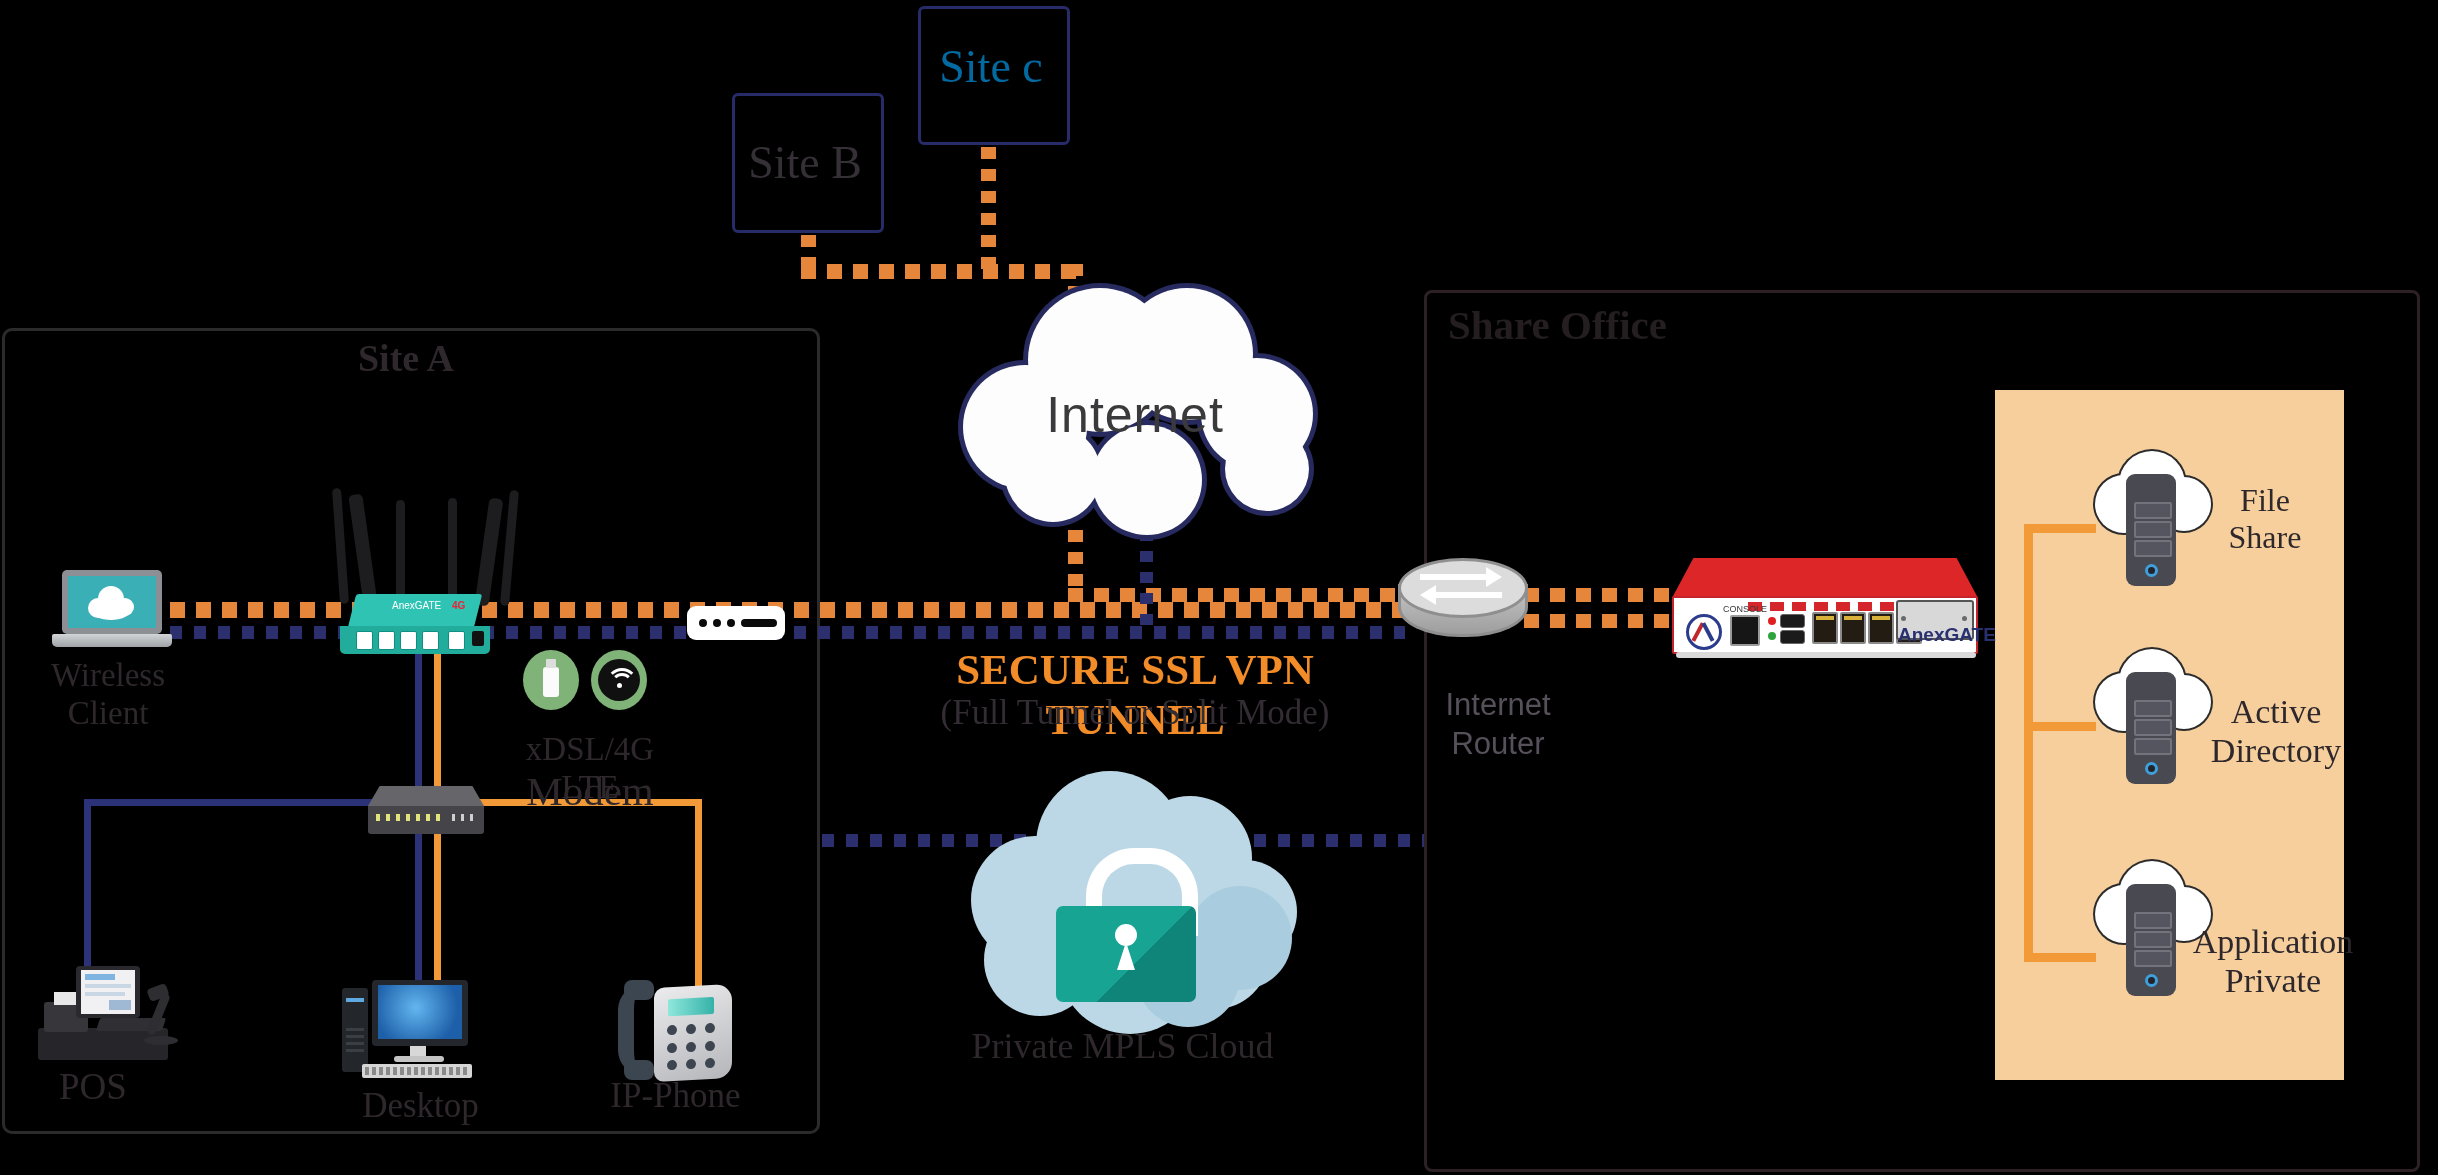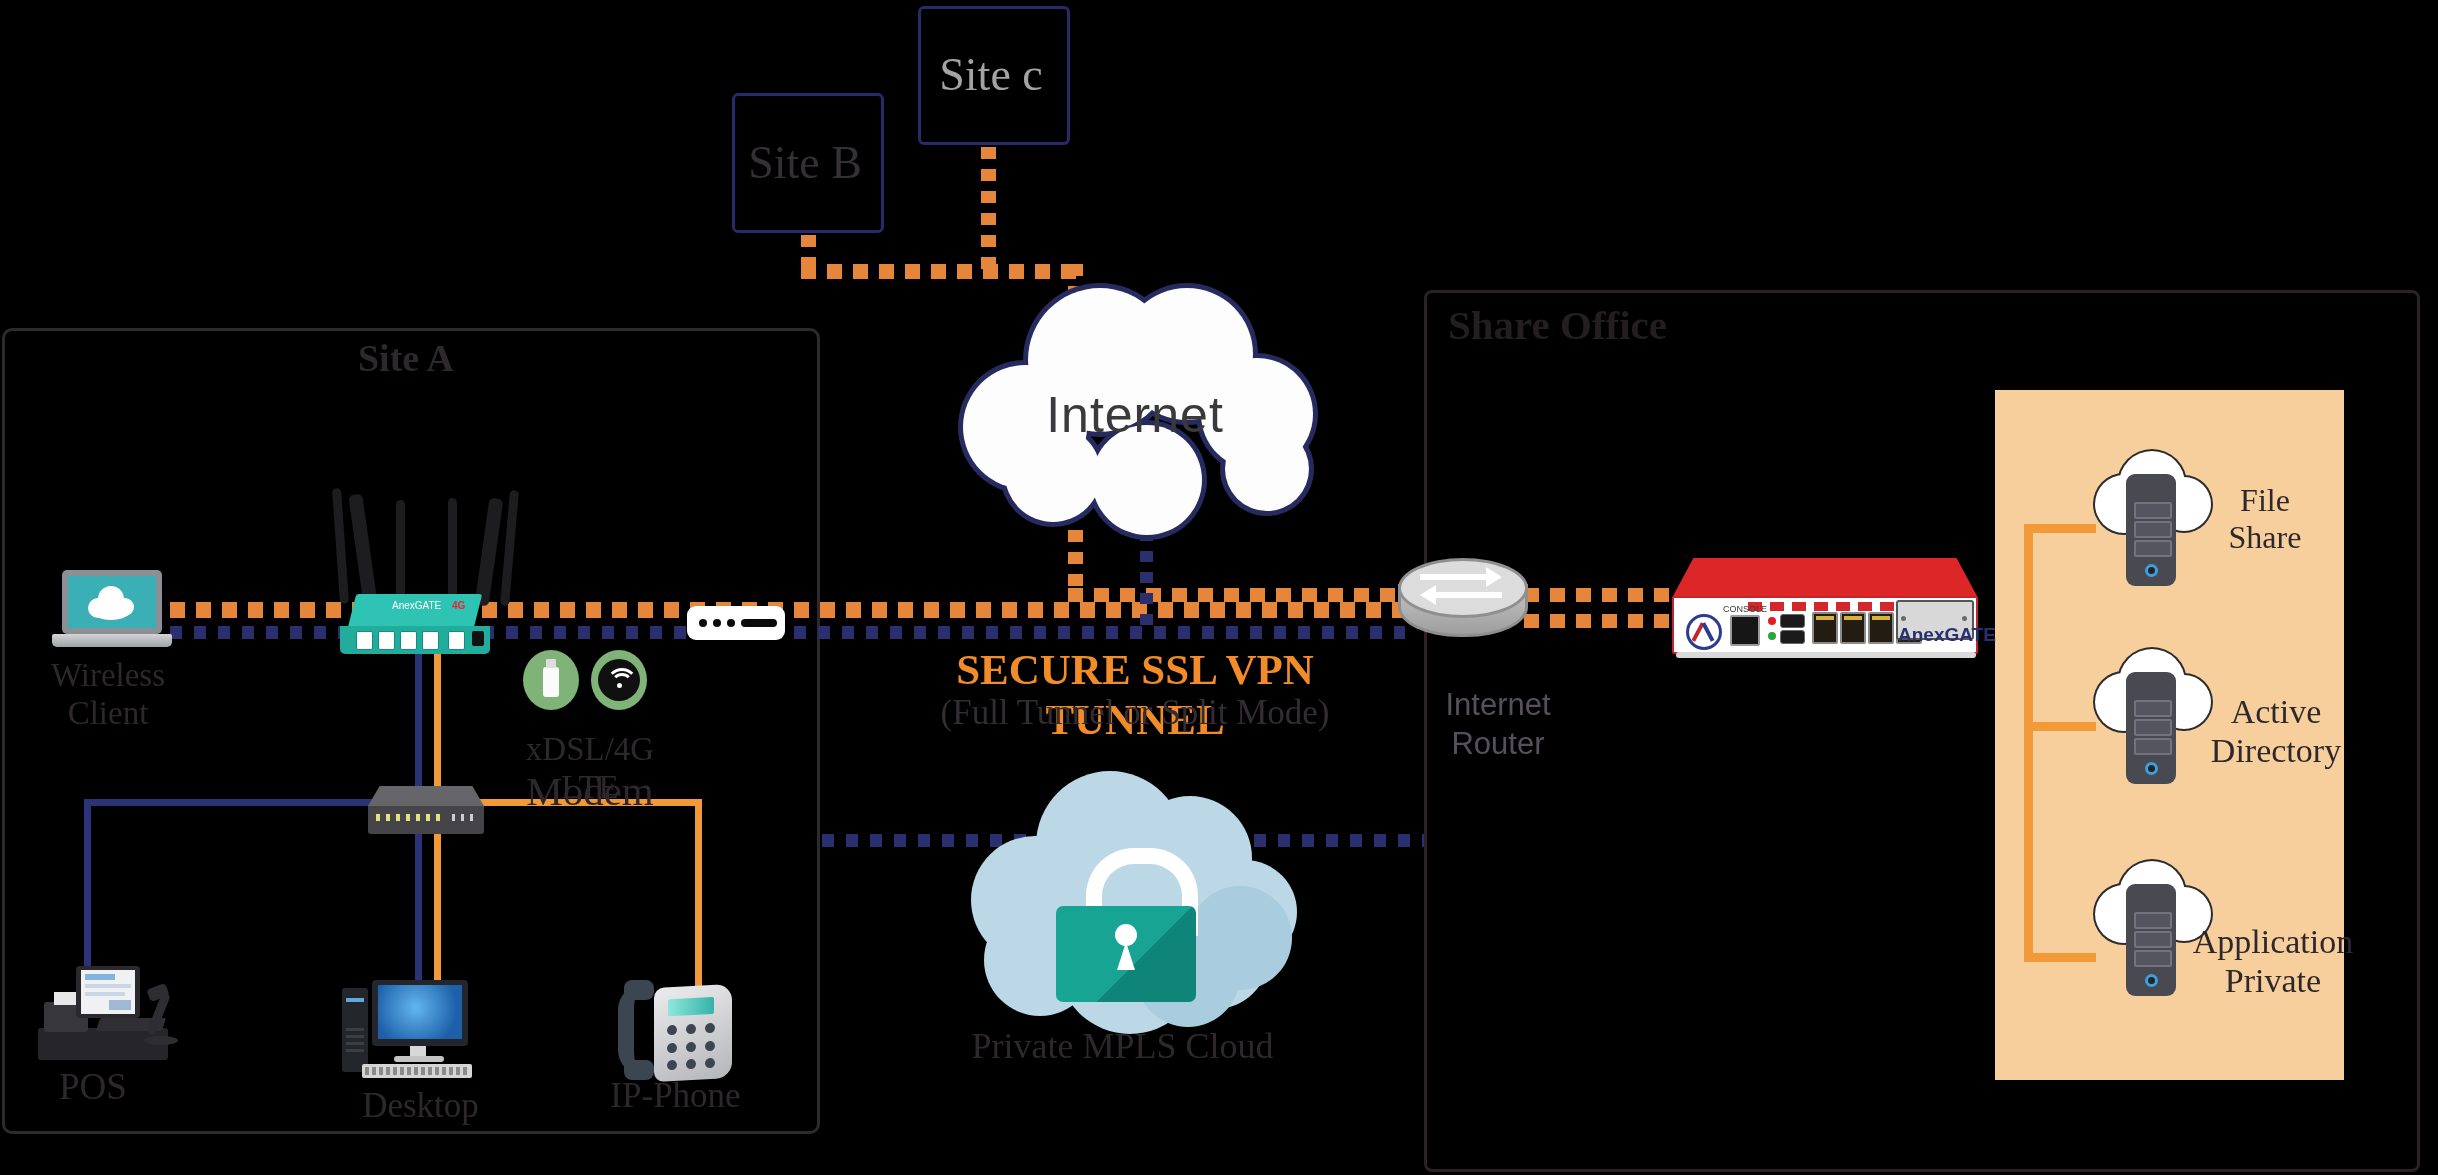--- a/index.html
+++ b/index.html
@@ -108,21 +108,21 @@
   </svg>
 
   <div class="abs" style="left:1086px;top:848px;width:80px;height:72px;border:16px solid #fff;border-bottom:none;border-radius:48px 48px 0 0;"></div>
   <div class="abs" style="left:1056px;top:906px;width:140px;height:96px;border-radius:7px;background:linear-gradient(135deg,var(--lockTeal) 58%,var(--lockTealDark) 58%);"></div>
   <div class="abs" style="left:1115px;top:924px;width:22px;height:22px;border-radius:50%;background:#fff;"></div>
   <div class="abs" style="left:1117px;top:942px;width:18px;height:28px;background:#fff;clip-path:polygon(50% 0,100% 100%,0 100%);"></div>
   <div class="lbl" style="left:950px;top:1026px;width:345px;font-size:36px;">Private MPLS Cloud</div>
 
   <div class="lbl bold" style="left:306px;top:336px;width:200px;font-size:38px;">Site A</div>
   <div class="lbl" style="left:734px;top:136px;width:142px;font-size:46px;color:#352F36;">Site B</div>
-  <div class="lbl" style="left:920px;top:48px;width:142px;font-size:46px;color:#a3a3a3;">Site c</div>
+  <div class="lbl" style="left:920px;top:40px;width:142px;font-size:46px;color:#0369a1;">Site c</div>
   <div class="lbl bold" style="left:1448px;top:302px;width:260px;font-size:41px;text-align:left;color:#241E21;">Share Office</div>
 
   <div class="lbl bold" style="left:910px;top:645px;width:450px;font-size:43px;color:var(--tunnelOrangeText);">SECURE SSL VPN TUNNEL</div>
   <div class="lbl" style="left:930px;top:693px;width:410px;font-size:35px;color:#332C33;">(Full Tunnel or Split Mode)</div>
 
   <div class="abs" style="left:52px;top:570px;width:120px;height:78px;">
     <div class="abs" style="left:10px;top:0;width:100px;height:64px;background:#8C9094;border-radius:5px;"></div>
     <div class="abs" style="left:16px;top:6px;width:88px;height:52px;background:var(--laptopScreen);"></div>
     <svg class="abs" style="left:28px;top:14px;" width="64" height="38" viewBox="0 0 64 38">
       <g fill="#fff">

